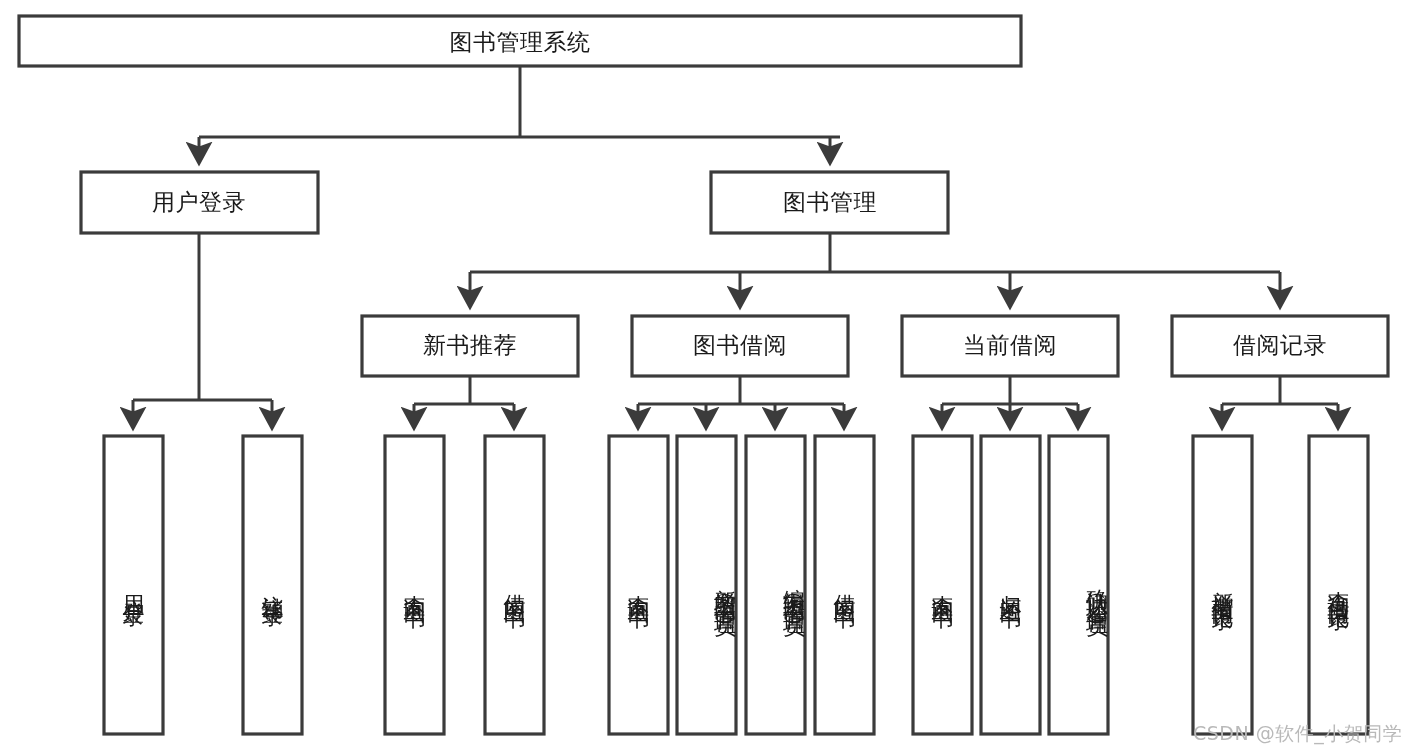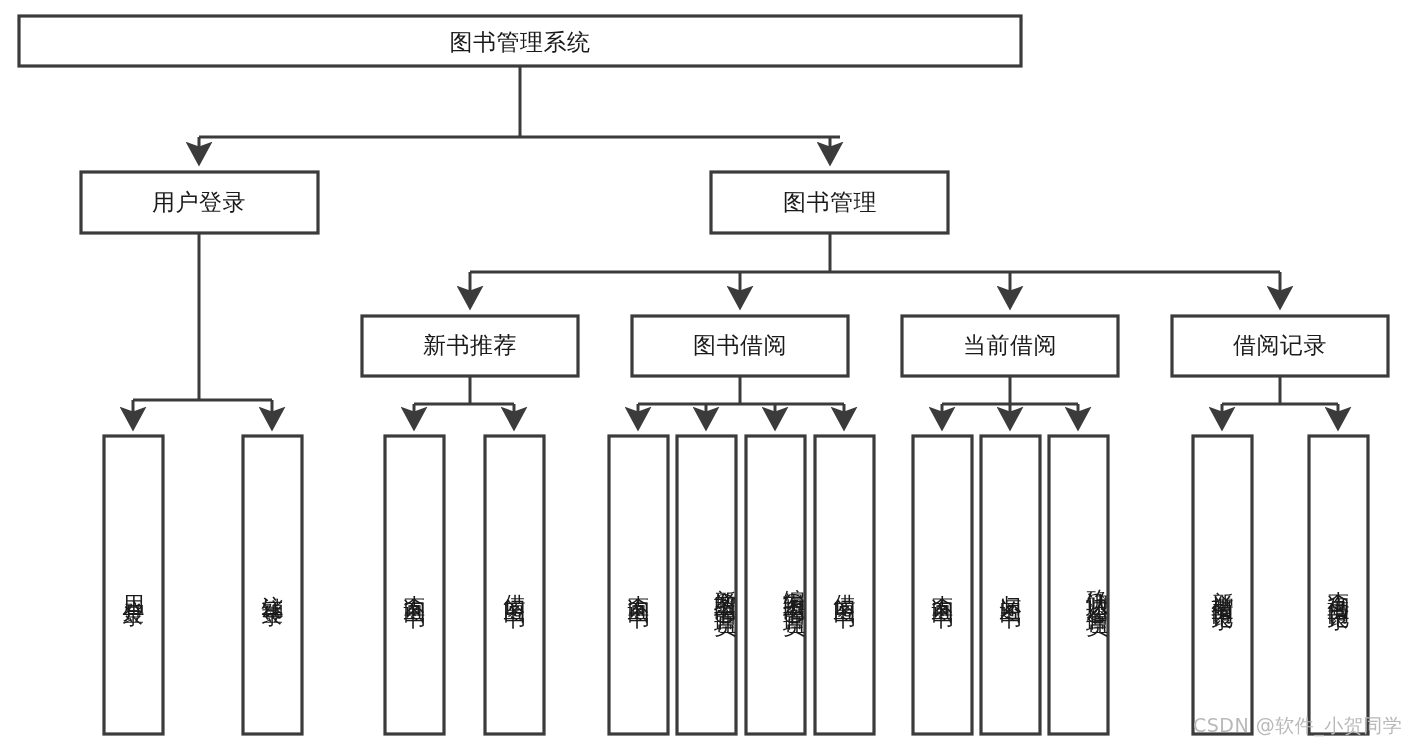--- a/index.html
+++ b/index.html
@@ -65,20 +65,21 @@
     justify-content: center;
     pointer-events: none;
   }
   .watermark {
     position: absolute;
     font-family: "DejaVu Sans", "Liberation Sans", sans-serif;
     font-size: 19px;
     color: #b9b9b9;
     white-space: nowrap;
     letter-spacing: 0.5px;
+    margin-top: 8px;
   }
 </style>
 </head>
 <body>
 
 <div id="diagram-root">
 
   <svg class="flow" viewBox="0 0 1405 747">
     <defs>
       <marker id="arrow" viewBox="0 0 12 12" refX="9.5" refY="6" markerWidth="9" markerHeight="9" orient="auto-start-reverse">

